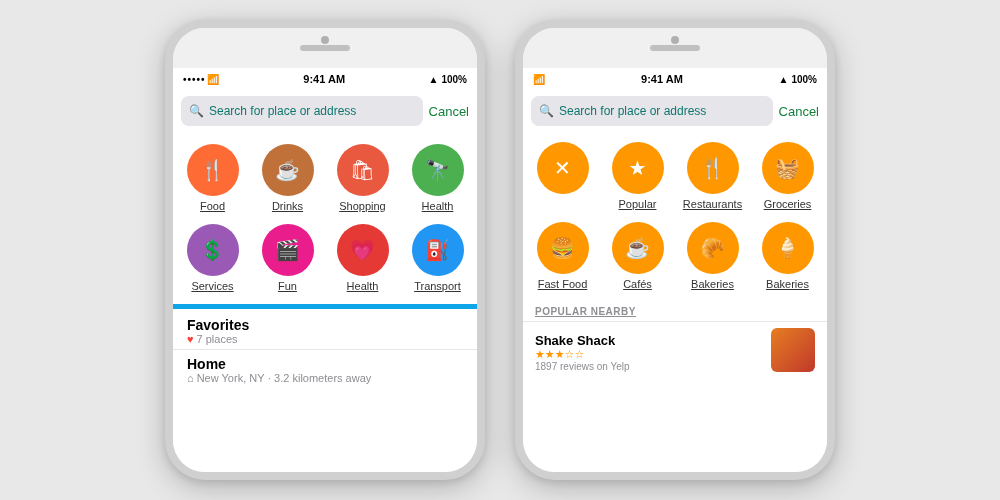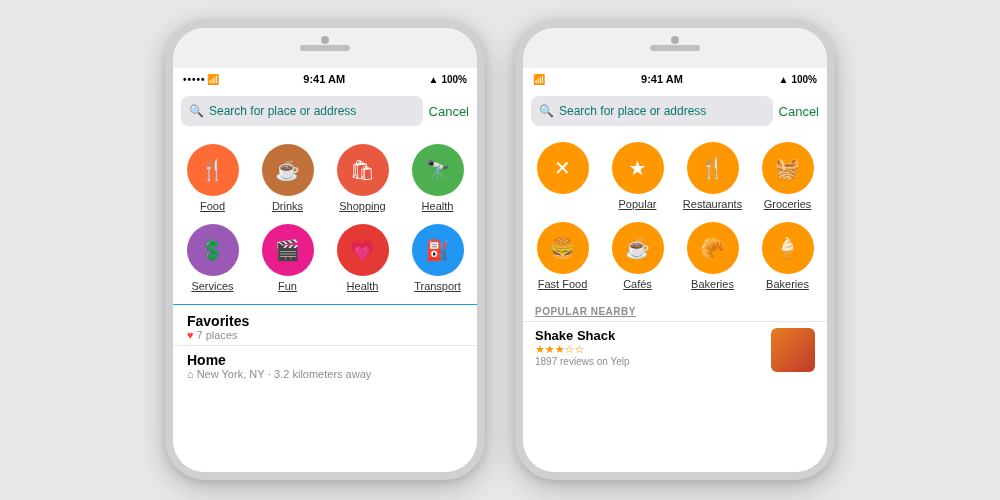--- a/index.html
+++ b/index.html
@@ -133,21 +133,21 @@
     }
     .category-label {
       font-size: 11px;
       color: #333;
       text-align: left;
       text-decoration: underline;
     }
 
     .favorites-section {
       padding: 8px 14px 4px;
-      border-top: 1px solid #0ea5e9;
+      border-top: 5px solid #0ea5e9;
     }
     .favorites-title {
       font-size: 14px;
       font-weight: 600;
       color: #000;
     }
     .favorites-sub {
       font-size: 11px;
       color: #8e8e93;
       display: flex;
@@ -191,21 +191,21 @@
     .nearby-title {
       font-size: 10px;
       font-weight: 700;
       color: #8e8e93;
       letter-spacing: 0.5px;
       padding: 6px 12px 4px;
       text-decoration: underline;
     }
     .nearby-item {
       display: flex;
-      align-items: flex-start;
+      align-items: flex-end;
       padding: 6px 12px;
       border-top: 1px solid #e5e5ea;
       gap: 8px;
     }
     .nearby-info { flex: 1; }
     .nearby-name { font-size: 13px; font-weight: 600; color: #000; }
     .nearby-meta { font-size: 11px; color: #8e8e93; }
     .nearby-stars { font-size: 11px; color: #ff9500; }
     .nearby-reviews { font-size: 10px; color: #8e8e93; }
     .nearby-thumb {

